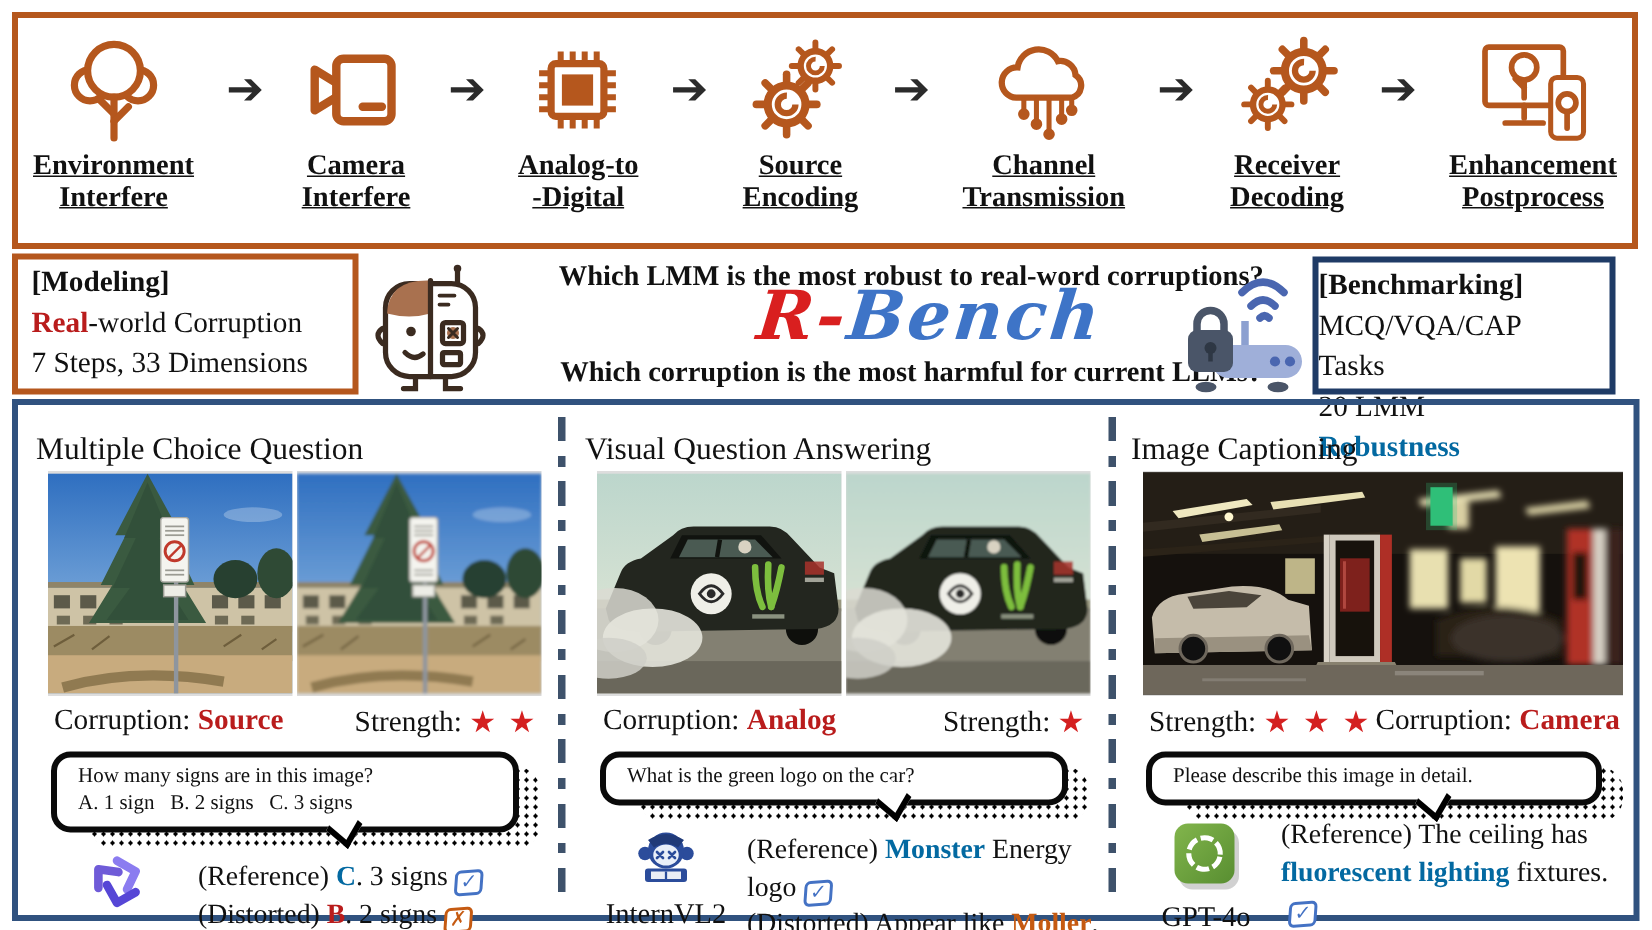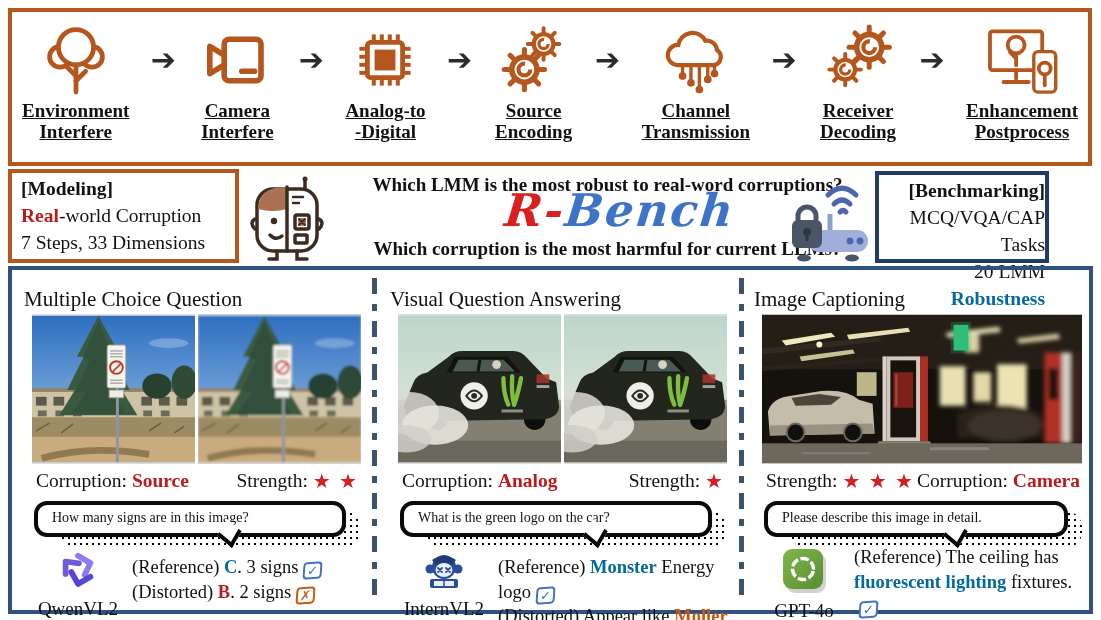--- a/index.html
+++ b/index.html
@@ -21,22 +21,22 @@
   .robot{position:absolute;left:245px;top:173px;}
   .mid-q{position:absolute;left:325px;width:565px;text-align:center;font-weight:bold;font-size:19px;}
   .mid-q.top{top:174px;}
   .mid-q.bottom{top:238px;}
   .rbench{position:absolute;left:440px;top:188px;width:360px;text-align:center;
           font-family:"DejaVu Serif",serif;font-style:italic;font-weight:bold;font-size:45px;
           transform:skewX(-6deg);letter-spacing:2px;line-height:1.0;}
   .rbench .r1{color:#D91F1F;}
   .rbench .r2{color:#3E74C7;}
   .router{position:absolute;left:788px;top:178px;}
-  .bench-box{position:absolute;left:875px;top:171px;width:174px;height:92px;border:4px solid #1F3B66;
-             padding:3px 0 0 0;font-size:19.5px;line-height:1.38;text-align:right;}
+  .bench-box{position:absolute;left:875px;top:171px;width:202px;height:92px;border:4px solid #1F3B66;
+             padding:3px 24px 0 0;font-size:19.5px;line-height:1.38;text-align:left;}
   .hl-red{color:#b91c1c;font-weight:bold;}
   .hl-blue{color:#0369a1;font-weight:bold;}
   .hl-orange{color:#C55A11;font-weight:bold;}
 
   
   .bottom-box{position:absolute;left:8px;top:266px;width:1085px;height:348px;border:4px solid #30527F;}
   .vdash{position:absolute;top:8px;bottom:8px;width:5px;
          background:repeating-linear-gradient(180deg,#3E526B 0 16px,transparent 16px 26px,#3E526B 26px 33px,transparent 33px 43px);}
   .vdash.d1{left:360px;} .vdash.d2{left:727px;}
   .card{position:absolute;top:2px;height:336px;}
@@ -437,20 +437,21 @@
             </g>
           </svg>
       </div>
       <div class="corr">
         <span class="pair"><span>Corruption:</span> <span class="hl-red">Source</span></span>
         <span class="pair"><span>Strength:</span> <span class="stars">★ ★</span></span>
       </div>
       <div class="bubble-wrap">
         <div class="bubble">
           <div>How many signs are in this image?</div>
+          <div>A. 1 sign&nbsp;&nbsp; B. 2 signs&nbsp;&nbsp; C. 3 signs</div>
         </div>
       </div>
       <div class="model-row">
         <div class="model-block">
           <span>
             <svg width="44" height="42" viewBox="0 0 44 44" fill="none" stroke-linecap="round" stroke-linejoin="round">
               <path d="M22 5 L35 12.5 L29 25" stroke="#8B7CF0" stroke-width="6"></path>
               <path d="M35 27 L22 34.5 L15 22" stroke="#5646D6" stroke-width="6"></path>
               <path d="M9 24 L9 11 L23 13" stroke="#6F5BD8" stroke-width="6"></path>
             </svg>

